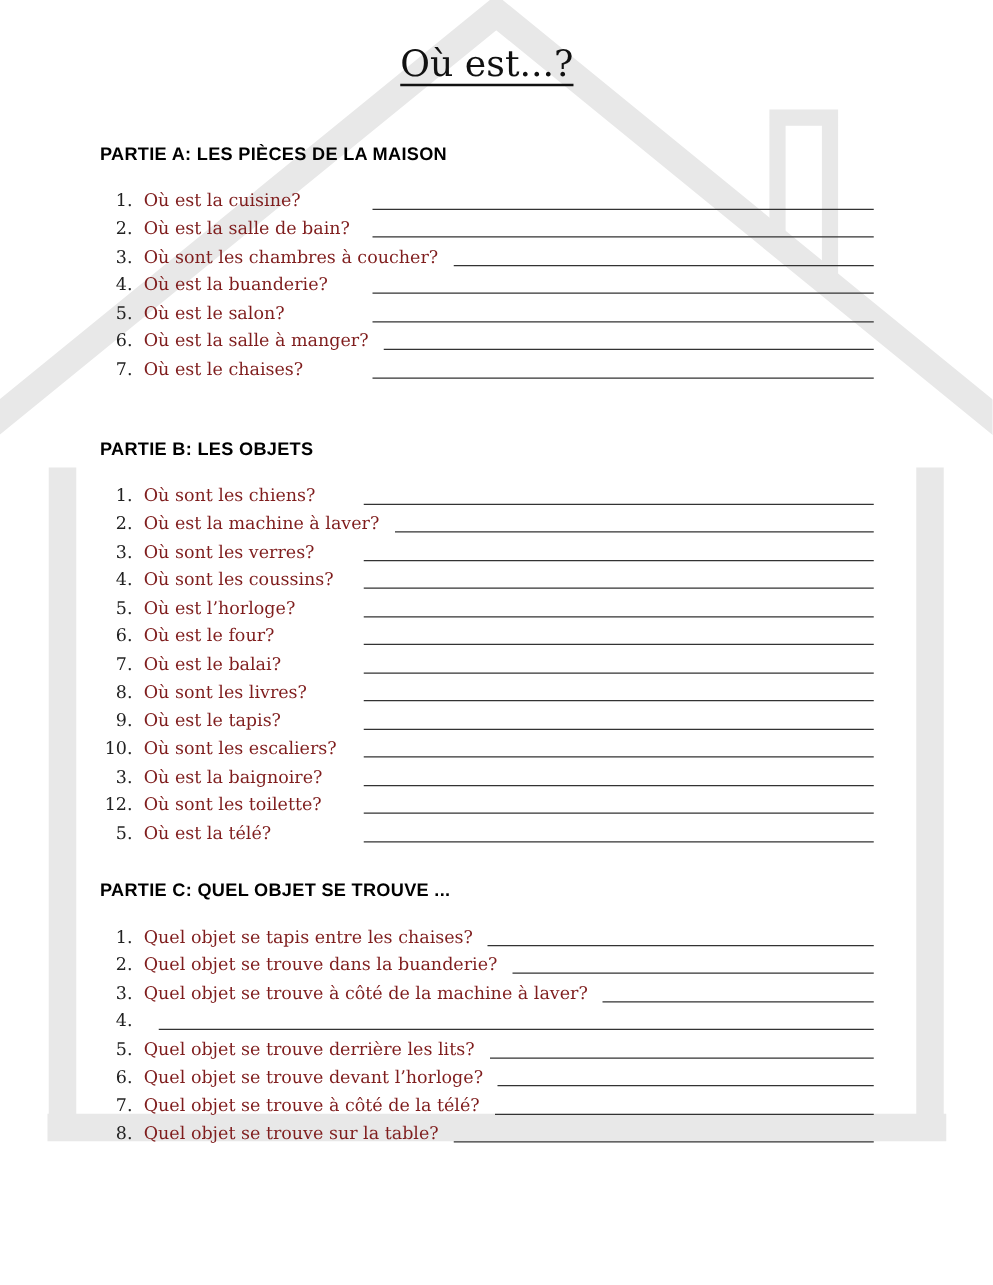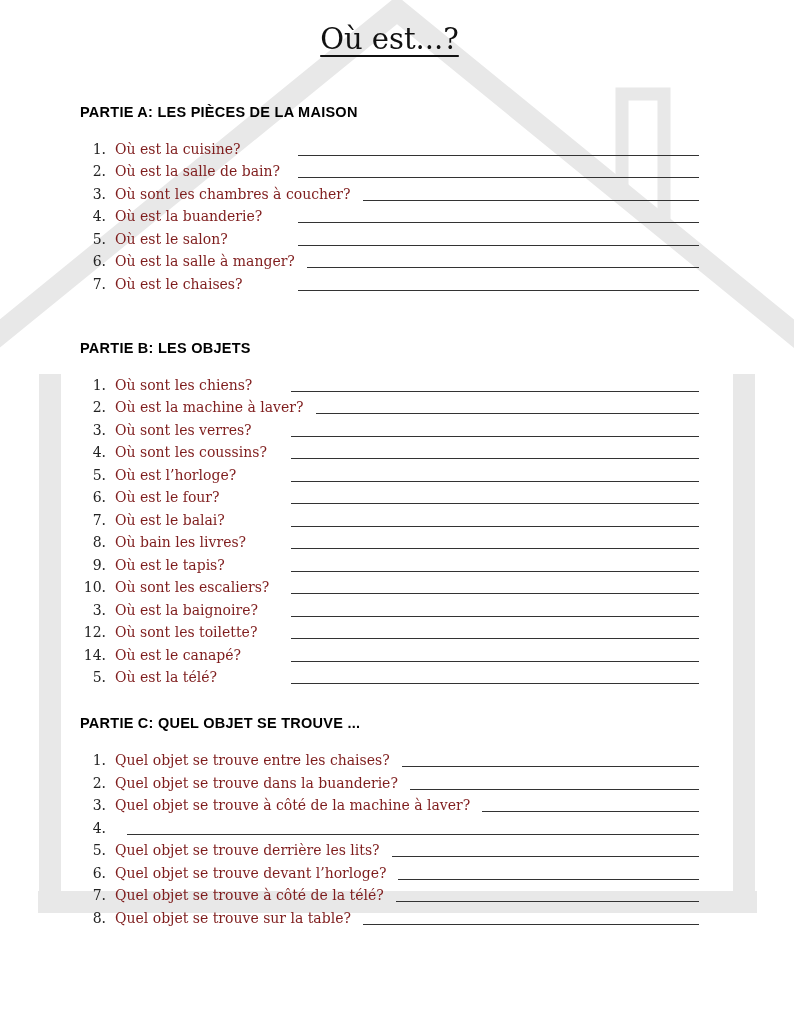--- a/index.html
+++ b/index.html
@@ -18,21 +18,21 @@
   .house-bg {
     position: absolute;
     inset: 0;
     z-index: 0;
     pointer-events: none;
   }
   .content {
     position: relative;
     z-index: 1;
     box-sizing: border-box;
-    padding: 22px 95px 0 80px;
+    padding: 34px 95px 0 80px;
   }
   .title {
     text-align: center;
     font-family: "DejaVu Serif", serif;
     font-size: 29px;
     font-weight: 500;
     color: #111111;
     line-height: 1.2;
     margin: 0;
   }
@@ -182,62 +182,57 @@
           <span class="q-text">Où est le four?</span>
           <span class="q-blank"></span>
         </div>
         <div class="q-row">
           <span class="q-num">7.</span>
           <span class="q-text">Où est le balai?</span>
           <span class="q-blank"></span>
         </div>
         <div class="q-row">
           <span class="q-num">8.</span>
-          <span class="q-text">Où bain les livres?</span>
+          <span class="q-text">Où sont les livres?</span>
           <span class="q-blank"></span>
         </div>
         <div class="q-row">
           <span class="q-num">9.</span>
           <span class="q-text">Où est le tapis?</span>
           <span class="q-blank"></span>
         </div>
         <div class="q-row">
           <span class="q-num">10.</span>
           <span class="q-text">Où sont les escaliers?</span>
           <span class="q-blank"></span>
         </div>
         <div class="q-row">
           <span class="q-num">3.</span>
           <span class="q-text">Où est la baignoire?</span>
           <span class="q-blank"></span>
         </div>
         <div class="q-row">
           <span class="q-num">12.</span>
           <span class="q-text">Où sont les toilette?</span>
-          <span class="q-blank"></span>
-        </div>
-        <div class="q-row">
-          <span class="q-num">14.</span>
-          <span class="q-text">Où est le canapé?</span>
           <span class="q-blank"></span>
         </div>
         <div class="q-row">
           <span class="q-num">5.</span>
           <span class="q-text">Où est la télé?</span>
           <span class="q-blank"></span>
         </div>
       </div>
   </div>
 
   <div class="section section-c">
     <h2 class="part-header">PARTIE C: QUEL OBJET SE TROUVE ...</h2>
     <div class="q-rows">
         <div class="q-row">
           <span class="q-num">1.</span>
-          <span class="q-text">Quel objet se trouve entre les chaises?</span>
+          <span class="q-text">Quel objet se tapis entre les chaises?</span>
           <span class="q-blank"></span>
         </div>
         <div class="q-row">
           <span class="q-num">2.</span>
           <span class="q-text">Quel objet se trouve dans la buanderie?</span>
           <span class="q-blank"></span>
         </div>
         <div class="q-row">
           <span class="q-num">3.</span>
           <span class="q-text">Quel objet se trouve à côté de la machine à laver?</span>

